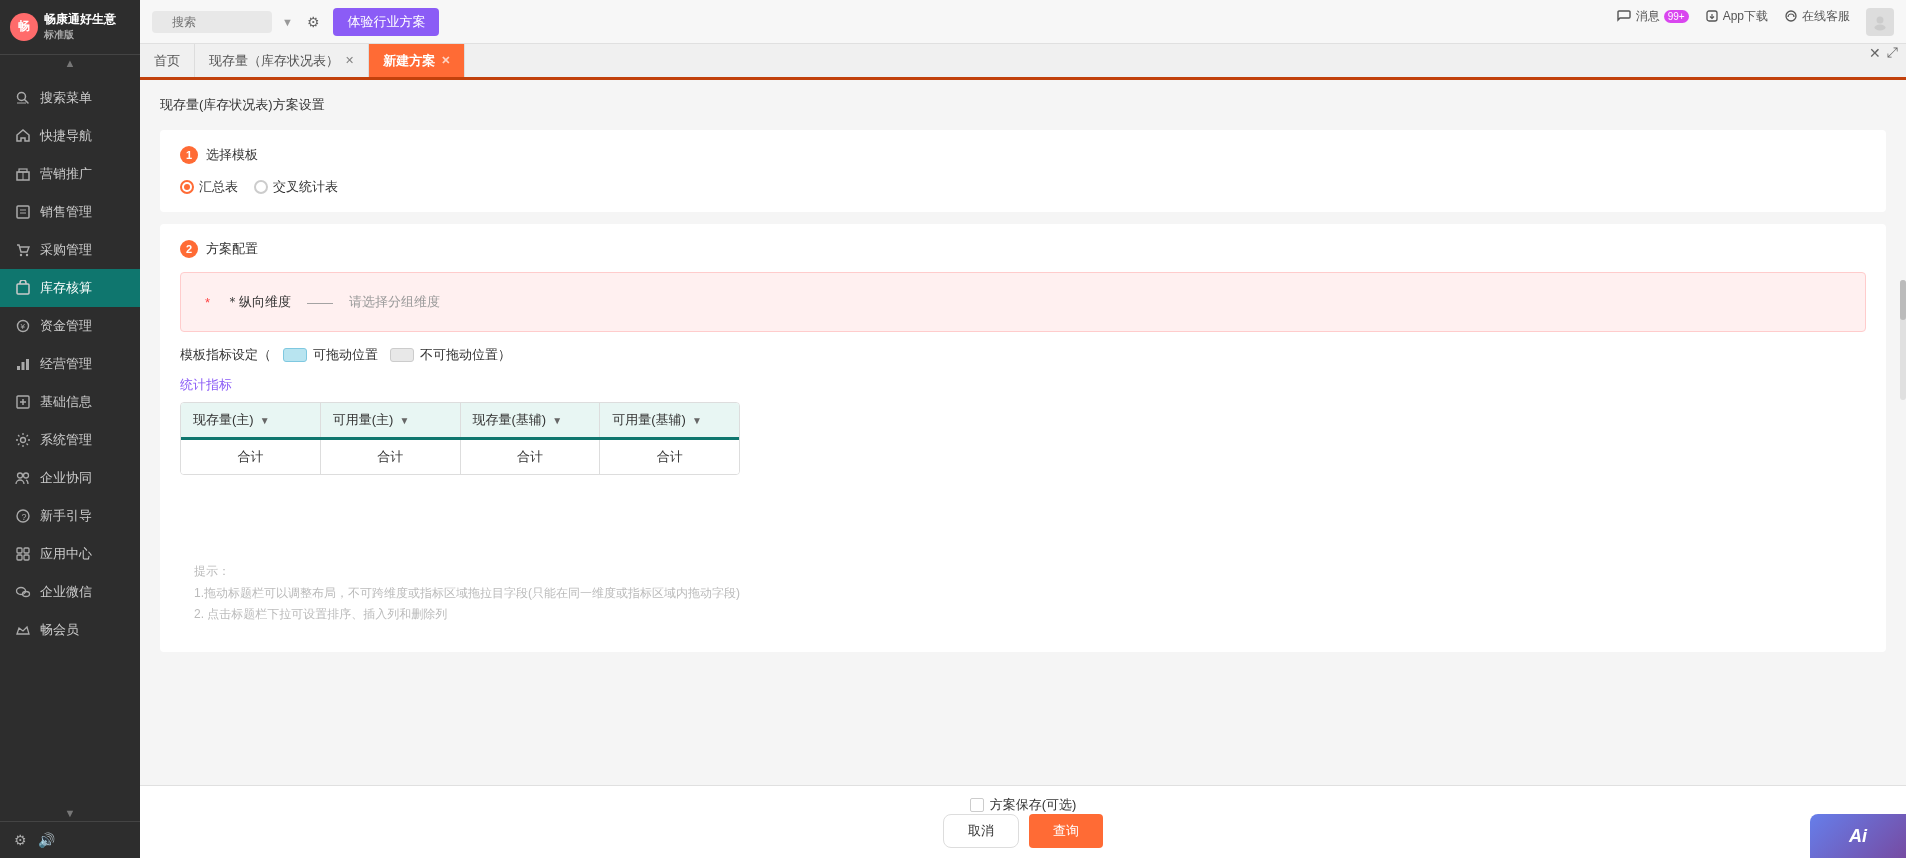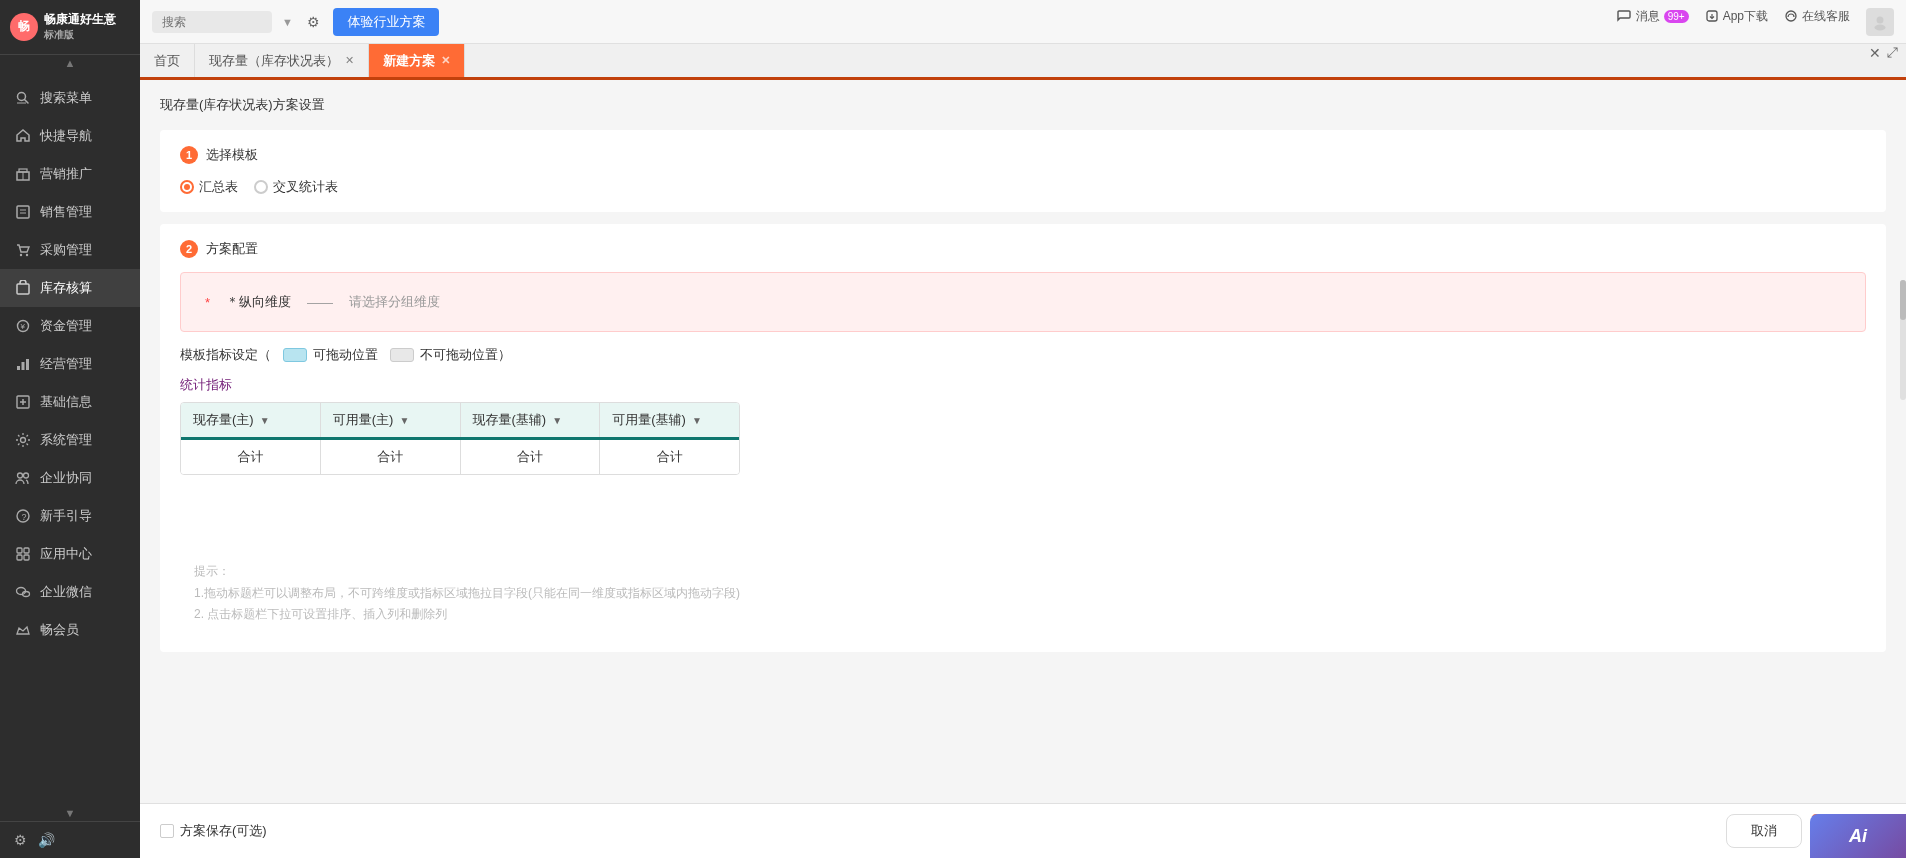--- a/index.html
+++ b/index.html
@@ -36,21 +36,21 @@
     .sidebar-logo-sub { font-size: 10px; color: #aaa; }
     .sidebar-nav { flex: 1; overflow-y: auto; padding: 8px 0; }
     .sidebar-item {
       display: flex; align-items: center; gap: 8px;
       padding: 10px 14px;
       cursor: pointer;
       color: #ccc;
       font-size: 13px;
       transition: background 0.15s;
     }
-    .sidebar-item.active { background: #404040; color: #fff; align-items: flex-end; }
+    .sidebar-item.active { background: #0f766e; color: #fff; align-items: flex-end; }
     .sidebar-item-icon { width: 18px; height: 18px; display: flex; align-items: center; justify-content: center; flex-shrink: 0; }
     .sidebar-bottom {
       padding: 10px 14px;
       display: flex; gap: 12px;
       border-top: 1px solid #444;
     }
     .sidebar-bottom-icon { color: #aaa; cursor: pointer; font-size: 14px; }
 
     
     .main {
@@ -68,28 +68,28 @@
       display: flex;
       align-items: center;
       padding: 6px 12px;
       gap: 10px;
       height: 44px;
     }
     .topbar-search {
       background: #e8e8e8;
       border: none;
       border-radius: 4px;
-      padding: 4px 10px;
+      padding: 4px 20px;
       width: 120px;
       font-size: 12px;
       color: #999;
     }
     .topbar-gear { color: #666; cursor: pointer; font-size: 14px; margin-left: 4px; }
     .topbar-trial-btn {
-      background: #3b82f6;
+      background: #8b5cf6;
       color: #fff;
       border: none;
       border-radius: 4px;
       padding: 5px 14px;
       cursor: pointer;
       font-size: 13px;
       margin-left: 4px;
     }
     .topbar-right {
       margin-left: auto;
@@ -232,21 +232,21 @@
     }
     .legend-box {
       width: 24px; height: 14px;
       border-radius: 3px;
     }
     .legend-box.draggable { background: #b8e4f0; border: 1px solid #7fc8e0; }
     .legend-box.non-draggable { background: #e8e8e8; border: 1px solid #ccc; }
 
     
     .stats-section-title {
-      color: #701a75;
+      color: #8b5cf6;
       font-size: 13px;
       margin-bottom: 8px;
       font-weight: 500;
     }
     .stats-table {
       border: 1px solid #ddd;
       border-radius: 4px;
       overflow: hidden;
       width: 560px;
     }
@@ -292,20 +292,21 @@
     .tips-area .tip-label { margin-right: 6px; }
 
     
     .footer {
       background: #fff;
       border-top: 1px solid #e0e0e0;
       padding: 10px 20px;
       display: flex;
       align-items: center;
       justify-content: space-between;
+      flex-direction: column;
     }
     .save-scheme {
       display: flex; align-items: center; gap: 6px;
       font-size: 13px; color: #333; cursor: pointer;
     }
     .checkbox-box {
       width: 14px; height: 14px;
       border: 1px solid #ccc;
       border-radius: 2px;
       background: #fff;

